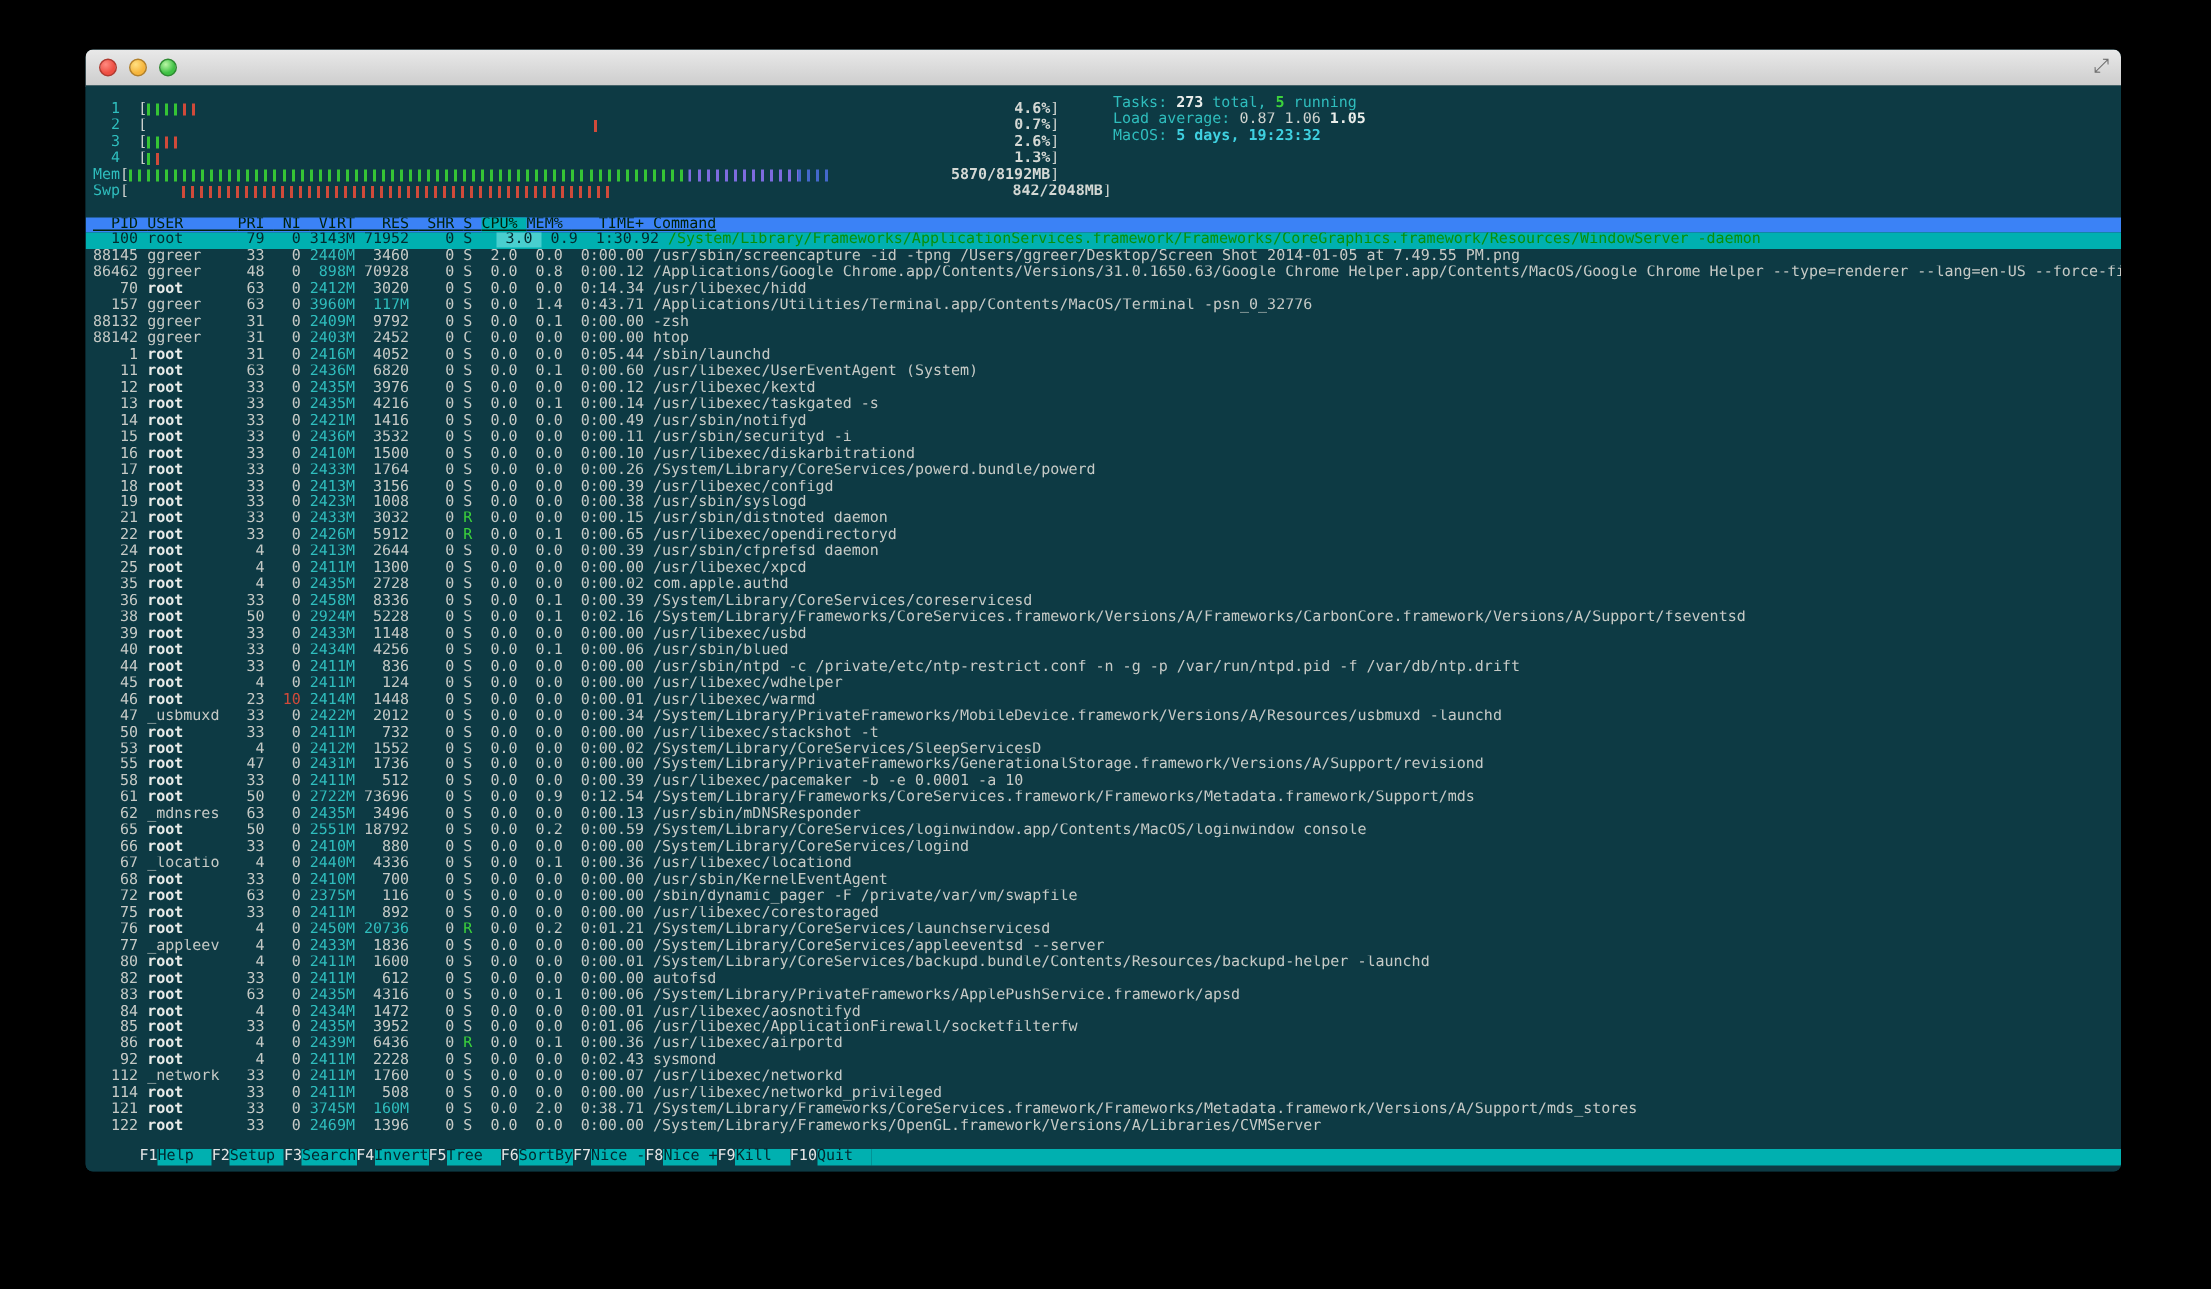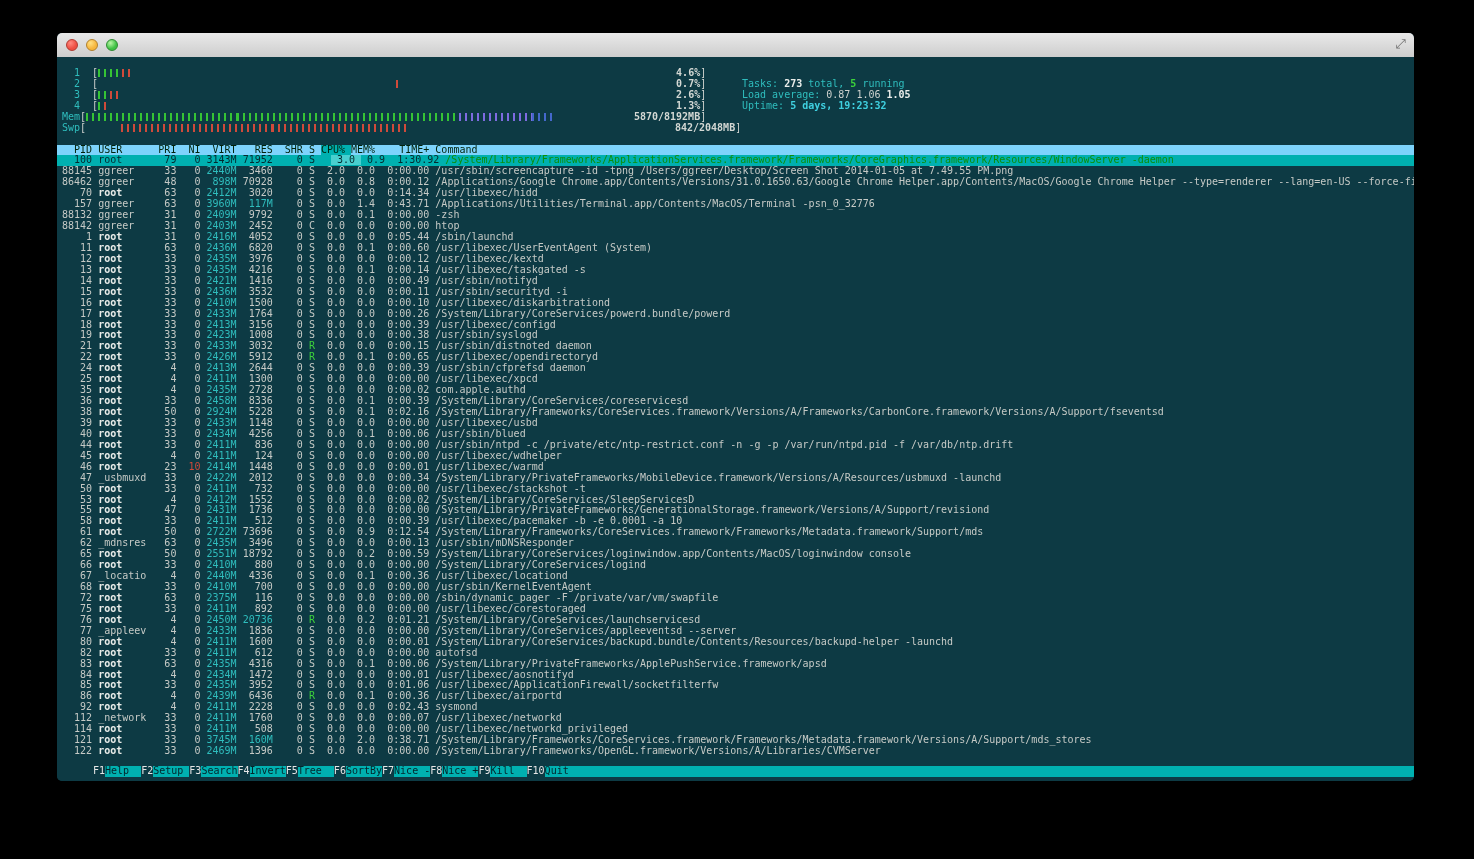--- a/index.html
+++ b/index.html
@@ -19,28 +19,28 @@
   .resize-glyph{position:absolute;right:8px;top:3px;color:#6f6f6f;font-size:13px;}
   .term{position:absolute;left:0;top:24px;right:0;bottom:0;background:#0d3a44;
         font-family:"DejaVu Sans Mono",monospace;font-size:10px;line-height:10.95px;color:#c6cac6;overflow:hidden;}
   .line{height:10.95px;white-space:pre;overflow:hidden;padding-left:5px;}
   .meters{position:relative;}
   .mlabel{color:#2fbdbd;}
   .bracket{color:#cfd3cf;}
   .bar{display:inline-block;position:relative;vertical-align:top;height:10.95px;}
   .seg{display:inline-block;height:8px;margin-top:1.5px;vertical-align:top;}
   .mval{position:absolute;right:0;top:0;color:#d4d8d4;font-weight:bold;}
-  .summary{position:absolute;left:680px;top:22px;}
+  .summary{position:absolute;left:680px;top:7px;}
   .cyan{color:#2fbdbd;}
   .b-white{color:#ebeeeb;font-weight:bold;}
   .b-green{color:#3cd23c;font-weight:bold;}
   .b-cyanbr{color:#3fd0e0;font-weight:bold;}
   .gray{color:#cfd3cf;}
   .sp{margin-right:6.02px;}
-  .hdr{background:#7dd3fc;color:#02220a;}
+  .hdr{background:#3b82f6;color:#02220a;text-decoration:underline;}
   .hdr .sortcol{background:#00b0b0;}
   .row{height:10.95px;white-space:pre;overflow:hidden;padding-left:5px;}
   .row.sel{background:#00b0b0;color:#032a2e;}
   .row.sel .c-virt,.row.sel .c-res{color:#032a2e;}
   .row.sel .c-cmd{color:#0a8f0a;}
   .row.sel .c-cpu{background:#49cfcf;margin-left:10px;}
   .c-virt{color:#2fbdbd;}
   .c-rescyan{color:#2fbdbd;}
   .c-run{color:#3cd23c;}
   .c-nired{color:#d04a3a;}
@@ -70,21 +70,21 @@
           <div class="line"><span class="mlabel">  1  </span><span class="bracket">[</span><span class="bar" style="width: 100ch;"><span class="seg" style="width: 4ch; background: repeating-linear-gradient(90deg, rgb(53, 196, 53) 0px, rgb(53, 196, 53) 2px, transparent 2px, transparent 6.02px);"></span><span class="seg" style="width: 2ch; background: repeating-linear-gradient(90deg, rgb(208, 74, 58) 0px, rgb(208, 74, 58) 2px, transparent 2px, transparent 6.02px);"></span><span class="mval">4.6%</span></span><span class="bracket">]</span></div>
           <div class="line"><span class="mlabel">  2  </span><span class="bracket">[</span><span class="bar" style="width: 100ch; text-align: center;"><span class="seg" style="width: 1ch; background: repeating-linear-gradient(90deg, rgb(208, 74, 58) 0px, rgb(208, 74, 58) 2px, transparent 2px, transparent 6.02px);"></span><span class="mval">0.7%</span></span><span class="bracket">]</span></div>
           <div class="line"><span class="mlabel">  3  </span><span class="bracket">[</span><span class="bar" style="width: 100ch;"><span class="seg" style="width: 2ch; background: repeating-linear-gradient(90deg, rgb(53, 196, 53) 0px, rgb(53, 196, 53) 2px, transparent 2px, transparent 6.02px);"></span><span class="seg" style="width: 2ch; background: repeating-linear-gradient(90deg, rgb(208, 74, 58) 0px, rgb(208, 74, 58) 2px, transparent 2px, transparent 6.02px);"></span><span class="mval">2.6%</span></span><span class="bracket">]</span></div>
           <div class="line"><span class="mlabel">  4  </span><span class="bracket">[</span><span class="bar" style="width: 100ch;"><span class="seg" style="width: 1ch; background: repeating-linear-gradient(90deg, rgb(53, 196, 53) 0px, rgb(53, 196, 53) 2px, transparent 2px, transparent 6.02px);"></span><span class="seg" style="width: 1ch; background: repeating-linear-gradient(90deg, rgb(208, 74, 58) 0px, rgb(208, 74, 58) 2px, transparent 2px, transparent 6.02px);"></span><span class="mval">1.3%</span></span><span class="bracket">]</span></div>
           <div class="line"><span class="mlabel">Mem</span><span class="bracket">[</span><span class="bar" style="width: 102ch;"><span class="seg" style="width: 62ch; background: repeating-linear-gradient(90deg, rgb(53, 196, 53) 0px, rgb(53, 196, 53) 2px, transparent 2px, transparent 6.02px);"></span><span class="seg" style="width: 12ch; background: repeating-linear-gradient(90deg, rgb(125, 107, 224) 0px, rgb(125, 107, 224) 2px, transparent 2px, transparent 6.02px);"></span><span class="seg" style="width: 4ch; background: repeating-linear-gradient(90deg, rgb(68, 104, 204) 0px, rgb(68, 104, 204) 2px, transparent 2px, transparent 6.02px);"></span><span class="mval">5870/8192MB</span></span><span class="bracket">]</span></div>
           <div class="line"><span class="mlabel">Swp</span><span class="bracket">[</span><span class="bar" style="width: 102ch; margin-left: 35px;"><span class="seg" style="width: 48ch; background: repeating-linear-gradient(90deg, rgb(208, 74, 58) 0px, rgb(208, 74, 58) 2px, transparent 2px, transparent 6.02px);"></span><span class="mval">842/2048MB</span></span><span class="bracket">]</span></div>
         </div>
       <div class="summary">
         <div class="line"><span class="cyan sp">Tasks:</span><span class="b-white sp">273</span><span class="cyan sp">total,</span><span class="b-green sp">5</span><span class="cyan">running</span></div>
         <div class="line"><span class="cyan sp">Load average:</span><span class="gray sp">0.87</span><span class="gray sp">1.06</span><span class="b-white">1.05</span></div>
-        <div class="line"><span class="cyan sp">Uptime:</span><span class="b-cyanbr">5 days, 19:23:32</span></div>
+        <div class="line"><span class="cyan sp">MacOS:</span><span class="b-cyanbr">5 days, 19:23:32</span></div>
       </div>
       <div class="line"></div>
       <div id="ptable">
           <div class="line hdr"><span>  PID </span><span>USER      </span><span>PRI </span><span> NI </span><span> VIRT </span><span>  RES </span><span> SHR </span><span>S </span><span class="sortcol">CPU% </span><span>MEM% </span><span>   TIME+ </span><span>Command</span></div>
           <div class="row sel"><span class="c-pid">  100 </span><span class="c-user">root      </span><span class="c-pri"> 79 </span><span class="c-ni">  0 </span><span class="c-virt">3143M </span><span class="c-res">71952 </span><span class="c-shr">   0 </span><span class="c-s">S </span><span class="c-cpu"> 3.0 </span><span class="c-mem"> 0.9 </span><span class="c-time"> 1:30.92 </span><span class="c-cmd">/System/Library/Frameworks/ApplicationServices.framework/Frameworks/CoreGraphics.framework/Resources/WindowServer -daemon</span></div>
           <div class="row"><span class="c-pid">88145 </span><span class="c-user">ggreer    </span><span class="c-pri"> 33 </span><span class="c-ni">  0 </span><span class="c-virt">2440M </span><span class="c-res"> 3460 </span><span class="c-shr">   0 </span><span class="c-s">S </span><span class="c-cpu"> 2.0 </span><span class="c-mem"> 0.0 </span><span class="c-time"> 0:00.00 </span><span class="c-cmd">/usr/sbin/screencapture -id -tpng /Users/ggreer/Desktop/Screen Shot 2014-01-05 at 7.49.55 PM.png</span></div>
           <div class="row"><span class="c-pid">86462 </span><span class="c-user">ggreer    </span><span class="c-pri"> 48 </span><span class="c-ni">  0 </span><span class="c-virt"> 898M </span><span class="c-res">70928 </span><span class="c-shr">   0 </span><span class="c-s">S </span><span class="c-cpu"> 0.0 </span><span class="c-mem"> 0.8 </span><span class="c-time"> 0:00.12 </span><span class="c-cmd">/Applications/Google Chrome.app/Contents/Versions/31.0.1650.63/Google Chrome Helper.app/Contents/MacOS/Google Chrome Helper --type=renderer --lang=en-US --force-fi</span></div>
           <div class="row"><span class="c-pid">   70 </span><span class="c-user c-user-root">root      </span><span class="c-pri"> 63 </span><span class="c-ni">  0 </span><span class="c-virt">2412M </span><span class="c-res"> 3020 </span><span class="c-shr">   0 </span><span class="c-s">S </span><span class="c-cpu"> 0.0 </span><span class="c-mem"> 0.0 </span><span class="c-time"> 0:14.34 </span><span class="c-cmd">/usr/libexec/hidd</span></div>
           <div class="row"><span class="c-pid">  157 </span><span class="c-user">ggreer    </span><span class="c-pri"> 63 </span><span class="c-ni">  0 </span><span class="c-virt">3960M </span><span class="c-res c-rescyan"> 117M </span><span class="c-shr">   0 </span><span class="c-s">S </span><span class="c-cpu"> 0.0 </span><span class="c-mem"> 1.4 </span><span class="c-time"> 0:43.71 </span><span class="c-cmd">/Applications/Utilities/Terminal.app/Contents/MacOS/Terminal -psn_0_32776</span></div>
           <div class="row"><span class="c-pid">88132 </span><span class="c-user">ggreer    </span><span class="c-pri"> 31 </span><span class="c-ni">  0 </span><span class="c-virt">2409M </span><span class="c-res"> 9792 </span><span class="c-shr">   0 </span><span class="c-s">S </span><span class="c-cpu"> 0.0 </span><span class="c-mem"> 0.1 </span><span class="c-time"> 0:00.00 </span><span class="c-cmd">-zsh</span></div>

